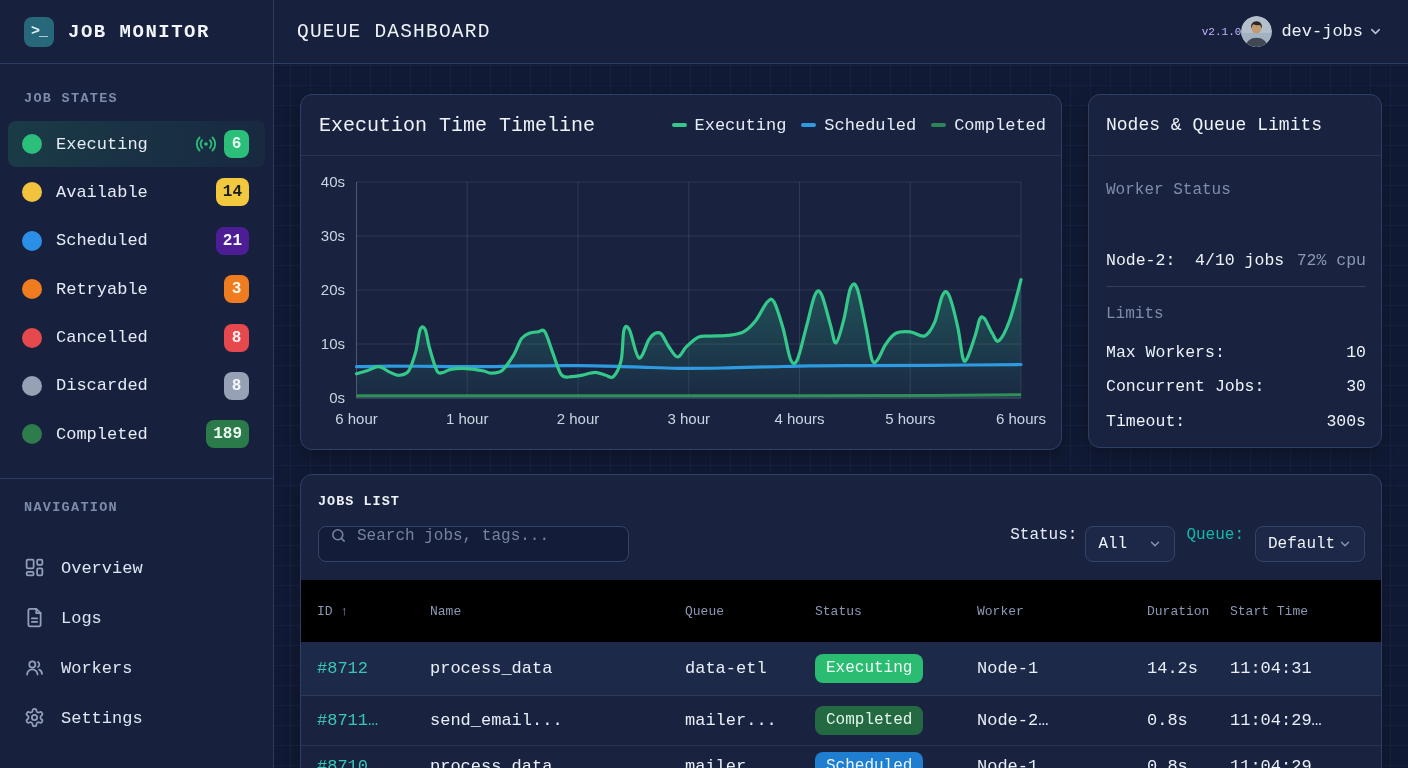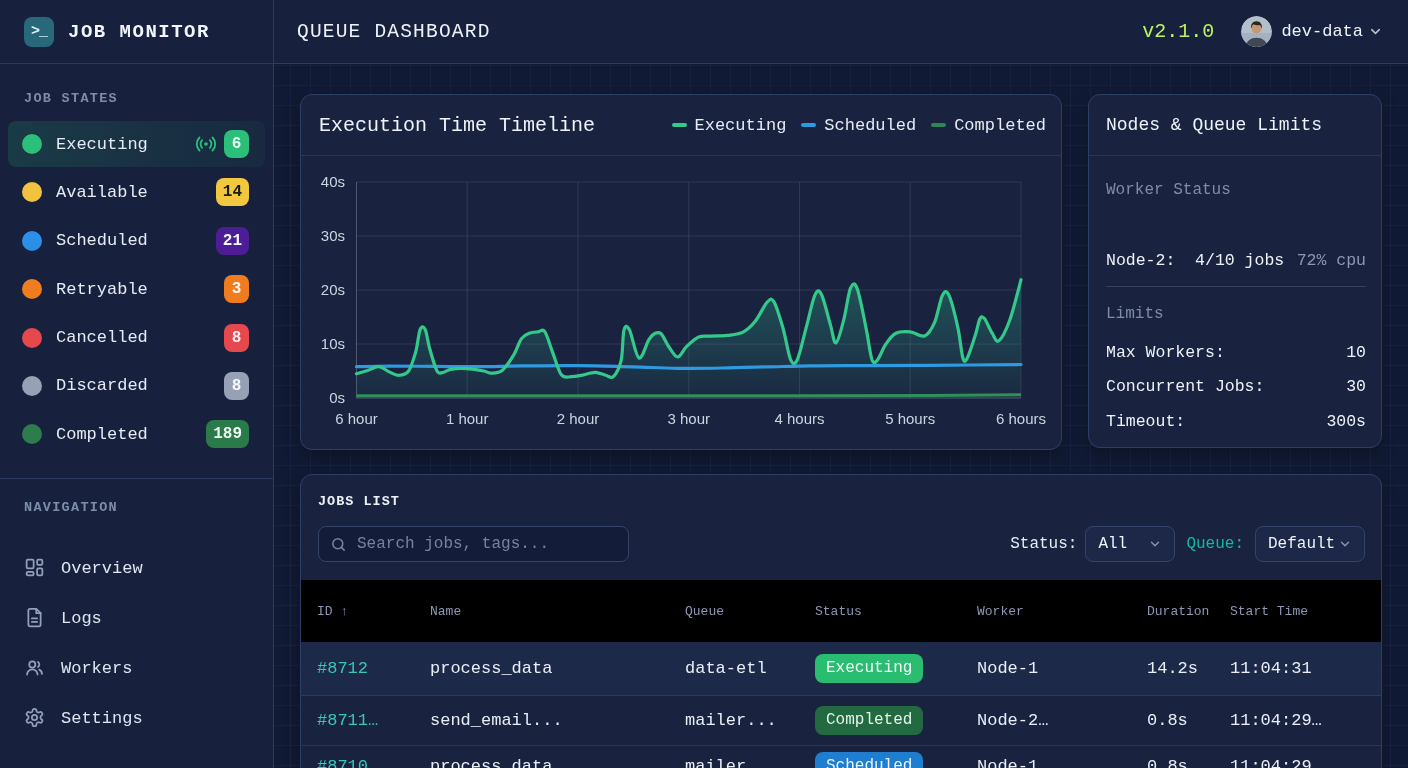--- a/index.html
+++ b/index.html
@@ -21,21 +21,21 @@
 .sep{border-top:1px solid #2b3a5e;margin-top:21px}
 #lbl-nav{margin-top:21px}
 .nav{margin-top:13px}
 .nrow{height:50px;display:flex;align-items:flex-end;padding-left:24px;color:#93a0bc}
 .nrow svg{width:21px;height:21px}
 .nrow .lb{margin-left:16px;font-size:17px;color:#dfe6f2}
 
 .hdr{position:absolute;left:274px;top:0;width:1134px;height:64px;background:#17213d;border-bottom:1px solid #2c3e66;display:flex;align-items:center}
 .hdr .title{margin-left:23px;font-size:19.5px;letter-spacing:1.2px;color:#eef2f9}
 .hdr .right{position:absolute;right:25px;display:flex;align-items:center}
-.ver{color:#bef264;font-size:20px;margin-right:27px}
+.ver{color:#c4b5fd;font-size:11px;}
 .ava{width:31px;height:31px;border-radius:50%;overflow:hidden}
 .uname{margin-left:9px;font-size:17px;color:#eef2f9}
 .chev{margin-left:5px;color:#b9c2d6}
 
 .main{position:absolute;left:274px;top:64px;width:1134px;height:704px;
 background-color:#111a34;
 background-image:linear-gradient(rgba(92,126,205,0.07) 1px,transparent 1px),linear-gradient(90deg,rgba(92,126,205,0.07) 1px,transparent 1px);
 background-size:20px 20px;background-position:16px 1px}
 .card{position:absolute;background:#19233f;border:1px solid #2e3f66;border-radius:12px;box-shadow:0 6px 16px rgba(0,0,0,0.25)}
 
@@ -46,23 +46,23 @@
 .chead .t{font-size:20px;color:#eef2f9}
 .legend{margin-left:auto;display:flex;align-items:center;gap:15px}
 .litem{display:flex;align-items:center;font-size:17px;color:#e6ebf5}
 .ldash{width:15px;height:4.5px;border-radius:2px;margin-right:8px}
 
 .rsec{font-size:16px;color:#7e8cab}
 .rrow{font-size:16.5px;color:#eef2f9}
 .rrow .dim{color:#8b97b4}
 
 .jtitle{position:absolute;left:17px;top:19px;font-size:13.5px;font-weight:bold;letter-spacing:1px;color:#eef2f9}
-.search{position:absolute;left:17px;top:51px;width:311px;height:36px;background:#131d3a;border:1px solid #344468;border-radius:8px;display:flex;align-items:center;color:#76839f;font-size:16px}
+.search{position:absolute;left:17px;top:51px;width:311px;height:36px;background:#131d3a;border:1px solid #344468;border-radius:8px;display:flex;color:#76839f;font-size:16px}
 .search svg{margin:0 10px 0 11px}
-.filters{position:absolute;right:16px;top:51px;height:36px;display:flex;align-items:center;font-size:16px}
+.filters{position:absolute;right:16px;top:51px;height:36px;display:flex;align-items:flex-start;font-size:16px}
 .fsel{height:36px;border:1px solid #344468;border-radius:8px;background:#1d2848;display:flex;align-items:center;padding:0 12px;color:#eef2f9}
 .fsel .cv{display:flex;align-items:center}
 .thead{position:absolute;left:0;top:105px;width:1080px;height:62px;background:#000000;display:flex;align-items:center;color:#8b97b4;font-size:13px}
 .trow{position:absolute;left:0;width:1080px;height:54px;display:flex;align-items:center;font-size:17px;border-bottom:1px solid rgba(148,163,184,0.14)}
 .col1{position:absolute;left:16px}.col2{position:absolute;left:129px}.col3{position:absolute;left:384px}.col4{position:absolute;left:514px}.col5{position:absolute;left:676px}.col6{position:absolute;left:846px}.col7{position:absolute;left:929px}
 .tid{color:#38c7b2}
 .pill{display:inline-block;height:29px;line-height:29px;border-radius:8px;padding:0 11px;font-size:16px}
 .p-exec{background:#2abd72;color:#f0fdf6}
 .p-comp{background:#236a42;color:#e4f6ea}
 .p-sched{background:#1f7ecf;color:#eaf4fd}
@@ -169,21 +169,21 @@
               </clipPath>
             </defs>
             <g clip-path="url(#avc)">
               <rect width="31" height="31" fill="#b3bfca"></rect>
               <rect y="17" width="31" height="14" fill="#a3b2c0"></rect>
               <path d="M15.5 6.8c-3 0-4.9 2.1-4.9 4.9 0 3.1 2 5.6 4.9 5.6s4.9-2.5 4.9-5.6c0-2.8-1.9-4.9-4.9-4.9z" fill="#c39873"></path>
               <path d="M10.3 12.8c-1-4.2 1.3-7.6 5.2-7.6 3.9 0 6.2 3.4 5.2 7.6-.4-2.1-1.2-3.4-2-3.9-1.8.6-4.6.3-6.3-.6-.9.8-1.8 2.2-2.1 4.5z" fill="#2a2624"></path>
               <path d="M4.8 31c.3-5.8 4.6-9.2 10.7-9.2s10.4 3.4 10.7 9.2z" fill="#3f4853"></path>
             </g>
           </svg></span>
-      <span class="uname">dev‑data</span>
+      <span class="uname">dev‑jobs</span>
       <svg class="chev" width="15" height="15" viewBox="0 0 24 24" fill="none" stroke="currentColor" stroke-width="2.4" stroke-linecap="round" stroke-linejoin="round">
           <path d="M6 9l6 6 6-6"></path>
         </svg>
     </div>
   </header>
   <div class="main">
     <div class="card" id="c-chart">
       <div class="chead">
           <span class="t">Execution Time Timeline</span>
         <div class="legend">

